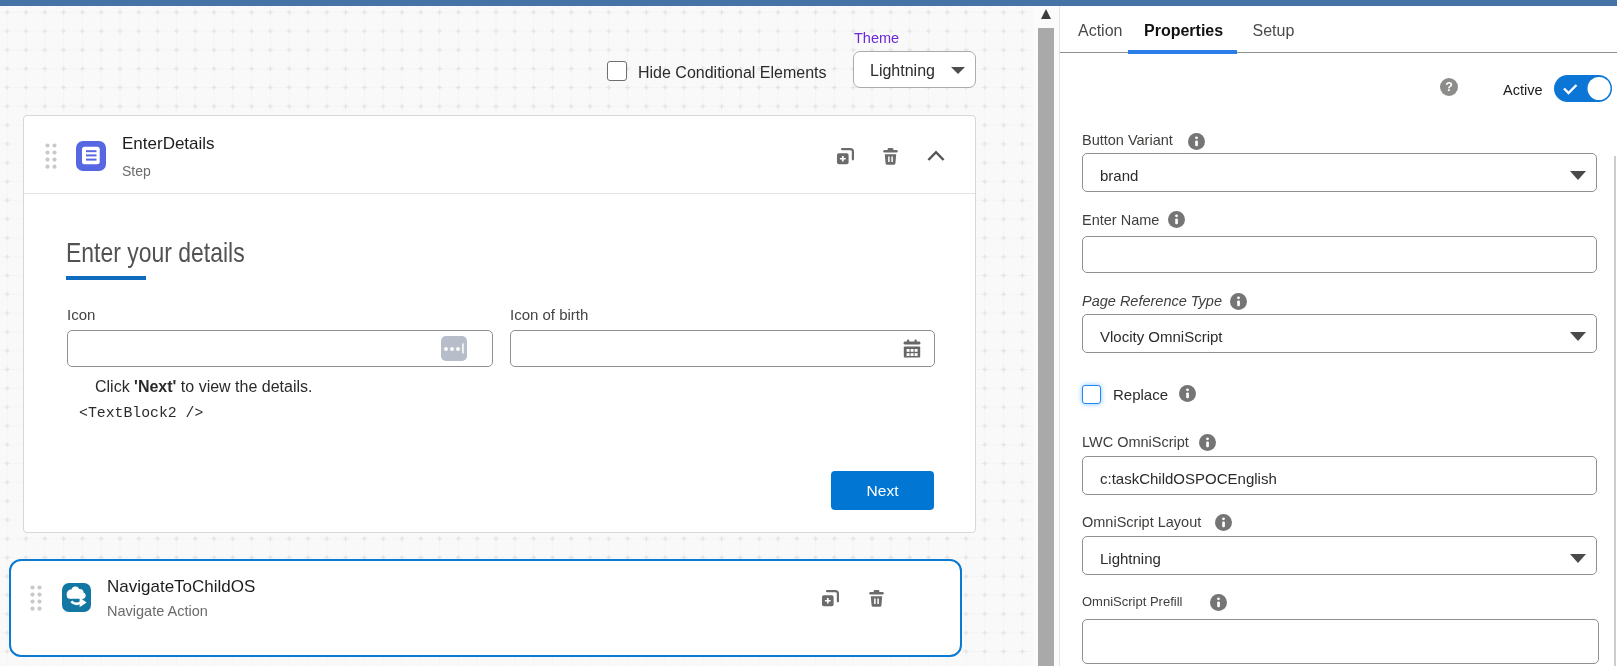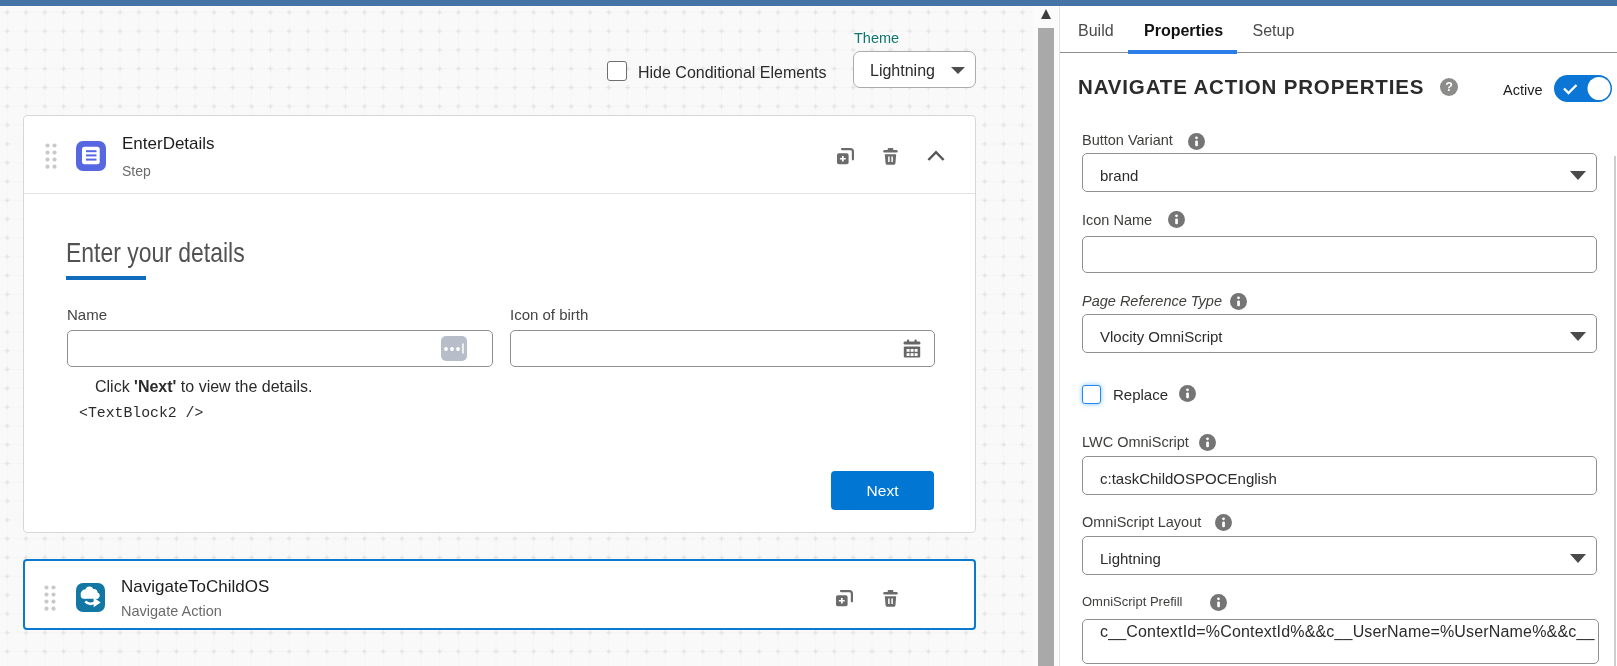--- a/index.html
+++ b/index.html
@@ -19,21 +19,21 @@
         <path d="M0 9.4 H18.8 M9.4 0 V18.8" stroke="#f5f5f5" stroke-width="1"></path>
         <path d="M7.2 9.4 H11.6 M9.4 7.2 V11.6" stroke="#e3e3e3" stroke-width="1.3"></path>
       </pattern>
     </defs>
     <rect width="1033" height="660" fill="url(#plusgrid)"></rect>
   </svg>
 
   <div class="abs" style="left:607px;top:55px;width:20px;height:20px;background:#fff;border:1.5px solid #6f6f6f;border-radius:3px;"></div>
   <div class="abs" style="left:638px;top:58px;font-size:16px;color:#2b2b2b;">Hide Conditional Elements</div>
 
-  <div class="abs" style="left:854px;top:24px;font-size:14.5px;color:#0f766e;">Theme</div>
+  <div class="abs" style="left:854px;top:24px;font-size:14.5px;color:#6d28d9;">Theme</div>
   <div class="abs" style="left:853px;top:45px;width:123px;height:37px;background:#fff;border:1px solid #ababab;border-radius:7px;"></div>
   <div class="abs" style="left:870px;top:56px;font-size:16px;color:#2b2b2b;">Lightning</div>
   <div class="abs" style="left:951px;top:61px;width:0;height:0;border-left:7px solid transparent;border-right:7px solid transparent;border-top:7px solid #4d4d4d;"></div>
 
   <div class="abs" style="left:23px;top:109px;width:953px;height:418px;background:#fff;border:1px solid #d7d7d7;border-radius:4px;">
 
     <div class="abs" style="left:0;top:0;width:100%;height:78px;border-bottom:1px solid #e3e3e3;"></div>
 
     <svg class="abs" style="left:21px;top:27px;" width="14" height="29">
       <g fill="#c9c9c9">
@@ -71,21 +71,21 @@
       <path d="M4 7.6 H16 L15.2 17 A1.8 1.8 0 0 1 13.4 18.7 H6.6 A1.8 1.8 0 0 1 4.8 17 Z" fill="#6b6b6b"></path>
       <path d="M8.3 10 V15.8 M11.7 10 V15.8" stroke="#ffffff" stroke-width="1.6"></path>
     </svg>
     <svg class="abs" style="left:903px;top:34px;" width="18" height="12">
       <path d="M1.4 10 L9 2.2 L16.6 10" fill="none" stroke="#555555" stroke-width="2.5"></path>
     </svg>
 
     <div class="abs" style="left:42px;top:121px;font-size:28px;font-weight:400;color:#525252;transform:scaleX(0.82);transform-origin:left top;white-space:nowrap;">Enter your details</div>
     <div class="abs" style="left:42px;top:160px;width:80px;height:3.5px;background:#0f6cbd;"></div>
 
-    <div class="abs" style="left:43px;top:190px;font-size:15px;color:#444444;">Name</div>
+    <div class="abs" style="left:43px;top:190px;font-size:15px;color:#444444;">Icon</div>
     <div class="abs" style="left:43px;top:214px;width:426px;height:37px;background:#fff;border:1px solid #8f8f8f;border-radius:5px;"></div>
     <div class="abs" style="left:417px;top:220px;width:26px;height:25px;background:#b7bdc9;border-radius:5px;">
       <svg width="26" height="25">
         <g fill="#ffffff">
           <circle cx="5" cy="13" r="1.9"></circle>
             <circle cx="11" cy="13" r="1.9"></circle>
             <circle cx="17" cy="13" r="1.9"></circle>
         </g>
         <rect x="21.2" y="7.4" width="1.5" height="10.2" fill="#ffffff"></rect>
       </svg>
@@ -107,21 +107,21 @@
           <rect x="11.6" y="14.2" width="3" height="2.8"></rect>
       </g>
     </svg>
 
     <div class="abs" style="left:43px;top:262px;font-size:16px;color:#2b2b2b;margin-left:28px;">Click <b>'Next'</b> to view the details.</div>
     <div class="abs" style="left:43px;top:289px;font-size:14.8px;font-family:'Liberation Mono',monospace;color:#2b2b2b;margin-left:12px;">&lt;TextBlock2 /&gt;</div>
 
     <div class="abs" style="left:807px;top:355px;width:103px;height:39px;background:#0176d3;border-radius:4px;color:#ffffff;font-size:15.5px;text-align:center;line-height:39px;">Next</div>
   </div>
 
-  <div class="abs" style="left:23px;top:553px;width:953px;height:71px;background:#fff;border:2px solid #0b79d0;border-radius:4px;">
+  <div class="abs" style="left:9px;top:553px;width:953px;height:98px;background:#fff;border:2px solid #0b79d0;border-radius:12px;">
     <svg class="abs" style="left:19px;top:24px;" width="14" height="29">
       <g fill="#c9c9c9">
         <circle cx="2.5" cy="2.5" r="2.1"></circle>
           <circle cx="9.5" cy="2.5" r="2.1"></circle>
         <circle cx="2.5" cy="9.6" r="2.1"></circle>
           <circle cx="9.5" cy="9.6" r="2.1"></circle>
         <circle cx="2.5" cy="16.6" r="2.1"></circle>
           <circle cx="9.5" cy="16.6" r="2.1"></circle>
         <circle cx="2.5" cy="23.7" r="2.1"></circle>
           <circle cx="9.5" cy="23.7" r="2.1"></circle>
@@ -155,27 +155,26 @@
     </svg>
   </div>
 </div>
 
 <div class="abs" style="left:1033px;top:6px;width:26px;height:660px;background:#fbfbfb;"></div>
 <div class="abs" style="left:1041px;top:9px;width:0;height:0;border-left:5.5px solid transparent;border-right:5.5px solid transparent;border-bottom:10px solid #3d3d3d;"></div>
 <div class="abs" style="left:1038px;top:28px;width:16px;height:638px;background:#a9a9a9;"></div>
 
 <div class="abs" id="panel" style="left:1059px;top:6px;width:558px;height:660px;background:#ffffff;border-left:1px solid #e3e3e3;">
 
-  <div class="abs" style="left:18px;top:16px;font-size:16px;color:#4a4a4a;">Build</div>
+  <div class="abs" style="left:18px;top:16px;font-size:16px;color:#4a4a4a;">Action</div>
   <div class="abs" style="left:84px;top:16px;font-size:16px;font-weight:bold;color:#111111;">Properties</div>
   <div class="abs" style="left:192.5px;top:16px;font-size:16px;color:#4a4a4a;">Setup</div>
   <div class="abs" style="left:0;top:45.5px;width:558px;height:1px;background:#8f8f8f;"></div>
   <div class="abs" style="left:68px;top:44px;width:109px;height:4px;background:#2b7de8;"></div>
 
-  <div class="abs" style="left:18px;top:69px;font-size:20.5px;font-weight:bold;color:#2b2b2b;letter-spacing:0.85px;">NAVIGATE ACTION PROPERTIES</div>
   <svg class="abs" style="left:380px;top:72px;" width="18" height="18">
     <circle cx="9" cy="9" r="9" fill="#8c8c8b"></circle>
     <text x="9" y="13.4" font-size="12.5" font-weight="bold" fill="#ffffff" text-anchor="middle" font-family="Liberation Sans">?</text>
   </svg>
   <div class="abs" style="left:443px;top:76px;font-size:14.5px;color:#1b1b1b;">Active</div>
   <div class="abs" style="left:494px;top:69px;width:58px;height:27px;background:#0b76d6;border-radius:14px;">
     <svg width="58" height="27">
       <path d="M10 13.5 L14.5 18 L22.5 10" fill="none" stroke="#ffffff" stroke-width="2.4"></path>
       <circle cx="45" cy="13.5" r="11.5" fill="#ffffff"></circle>
     </svg>
@@ -184,21 +183,21 @@
   <div class="abs" style="left:22px;top:126px;font-size:14.5px;color:#3e3e3c;">Button Variant</div>
   <svg class="abs" style="left:128px;top:127px;" width="17" height="17">
       <circle cx="8.5" cy="8.5" r="8.5" fill="#757575"></circle>
       <circle cx="8.5" cy="4.8" r="1.4" fill="#fff"></circle>
       <rect x="7.2" y="7.4" width="2.7" height="5.9" rx="1.1" fill="#fff"></rect>
     </svg>
   <div class="abs" style="left:22px;top:147px;width:515px;height:39px;background:#fff;border:1px solid #8f8f8f;border-radius:5px;"></div>
   <div class="abs" style="left:40px;top:161px;font-size:15px;color:#2b2b2b;">brand</div>
   <div class="abs" style="left:510px;top:165px;width:0;height:0;border-left:8px solid transparent;border-right:8px solid transparent;border-top:9px solid #4a4a4a;"></div>
 
-  <div class="abs" style="left:22px;top:206px;font-size:14.5px;color:#3e3e3c;">Icon Name</div>
+  <div class="abs" style="left:22px;top:206px;font-size:14.5px;color:#3e3e3c;">Enter Name</div>
   <svg class="abs" style="left:108px;top:205px;" width="17" height="17">
       <circle cx="8.5" cy="8.5" r="8.5" fill="#757575"></circle>
       <circle cx="8.5" cy="4.8" r="1.4" fill="#fff"></circle>
       <rect x="7.2" y="7.4" width="2.7" height="5.9" rx="1.1" fill="#fff"></rect>
     </svg>
   <div class="abs" style="left:22px;top:230px;width:515px;height:37px;background:#fff;border:1px solid #8f8f8f;border-radius:5px;"></div>
 
   <div class="abs" style="left:22px;top:287px;font-size:14.5px;color:#3e3e3c;font-style:italic;">Page Reference Type</div>
   <svg class="abs" style="left:170px;top:287px;" width="17" height="17">
       <circle cx="8.5" cy="8.5" r="8.5" fill="#757575"></circle>
@@ -236,16 +235,15 @@
   <div class="abs" style="left:40px;top:544px;font-size:15px;color:#2b2b2b;">Lightning</div>
   <div class="abs" style="left:510px;top:548px;width:0;height:0;border-left:8px solid transparent;border-right:8px solid transparent;border-top:9px solid #4a4a4a;"></div>
 
   <div class="abs" style="left:22px;top:564px;font-size:13px;color:#3e3e3c;margin-top:24px;">OmniScript Prefill</div>
   <svg class="abs" style="left:150px;top:588px;" width="17" height="17">
       <circle cx="8.5" cy="8.5" r="8.5" fill="#757575"></circle>
       <circle cx="8.5" cy="4.8" r="1.4" fill="#fff"></circle>
       <rect x="7.2" y="7.4" width="2.7" height="5.9" rx="1.1" fill="#fff"></rect>
     </svg>
   <div class="abs" style="left:22px;top:613px;width:517px;height:45px;background:#fff;border:1px solid #8f8f8f;border-radius:5px;"></div>
-  <div class="abs" style="left:40px;top:617px;font-size:16px;letter-spacing:0.17px;color:#2b2b2b;white-space:nowrap;overflow:hidden;width:500px;">c__ContextId=%ContextId%&amp;&amp;c__UserName=%UserName%&amp;&amp;c__</div>
 
   <div class="abs" style="left:554px;top:150px;width:2px;height:510px;background:#cdcdcd;"></div>
 </div>
 
 </body></html>

